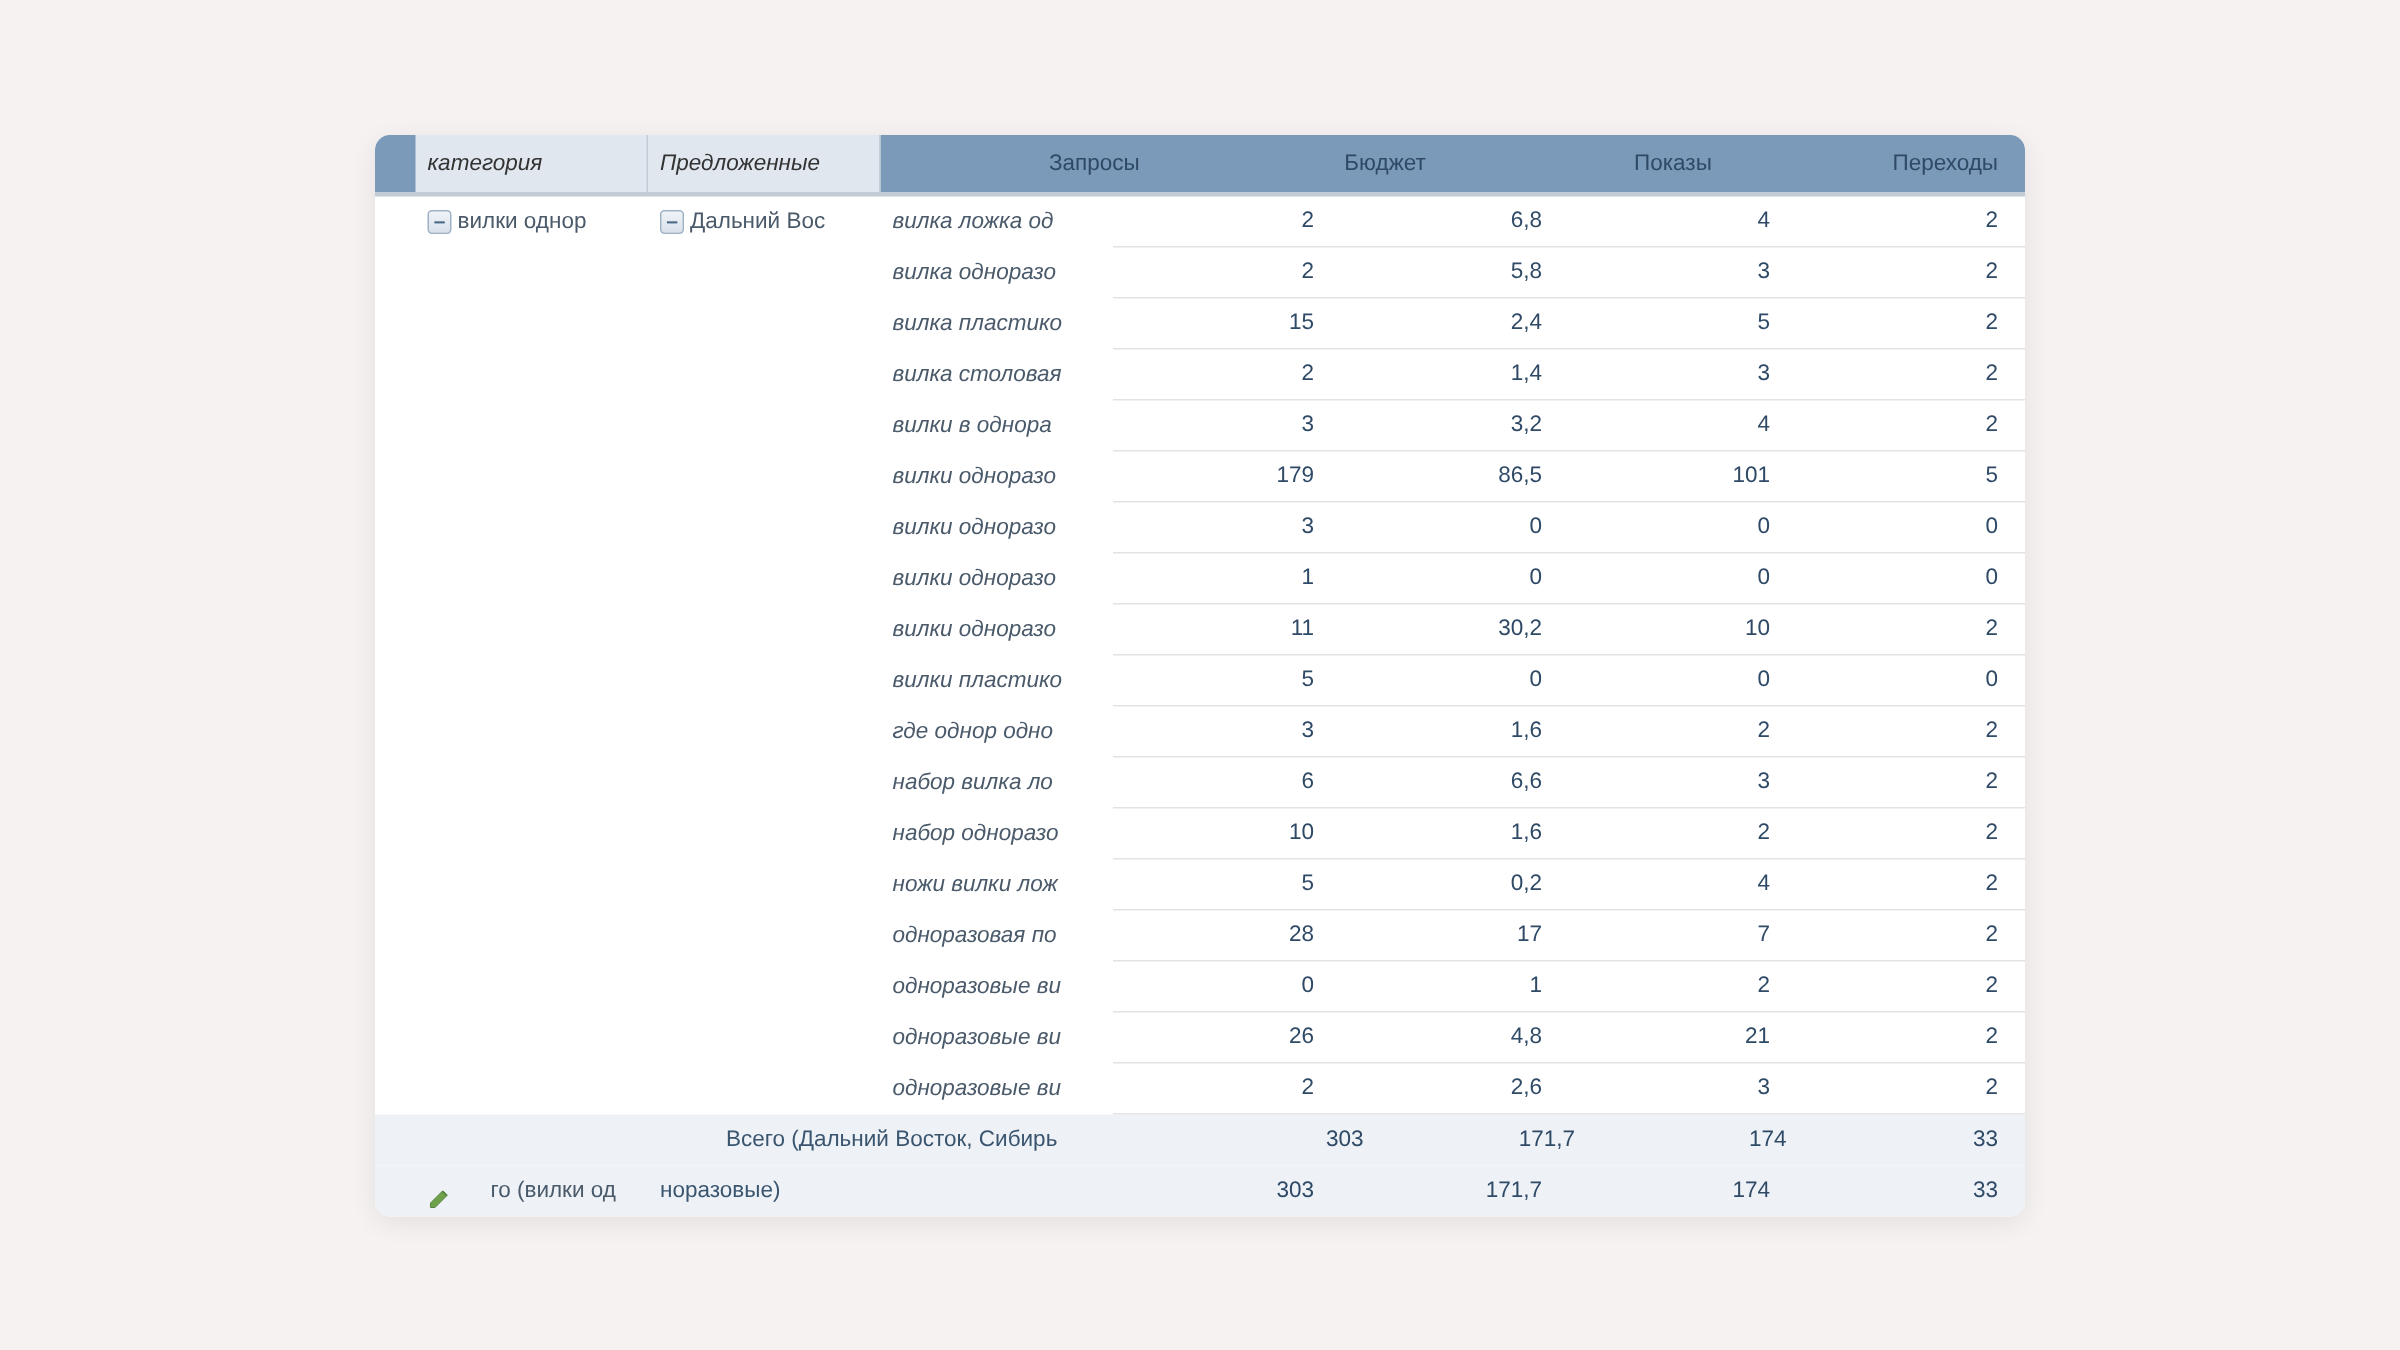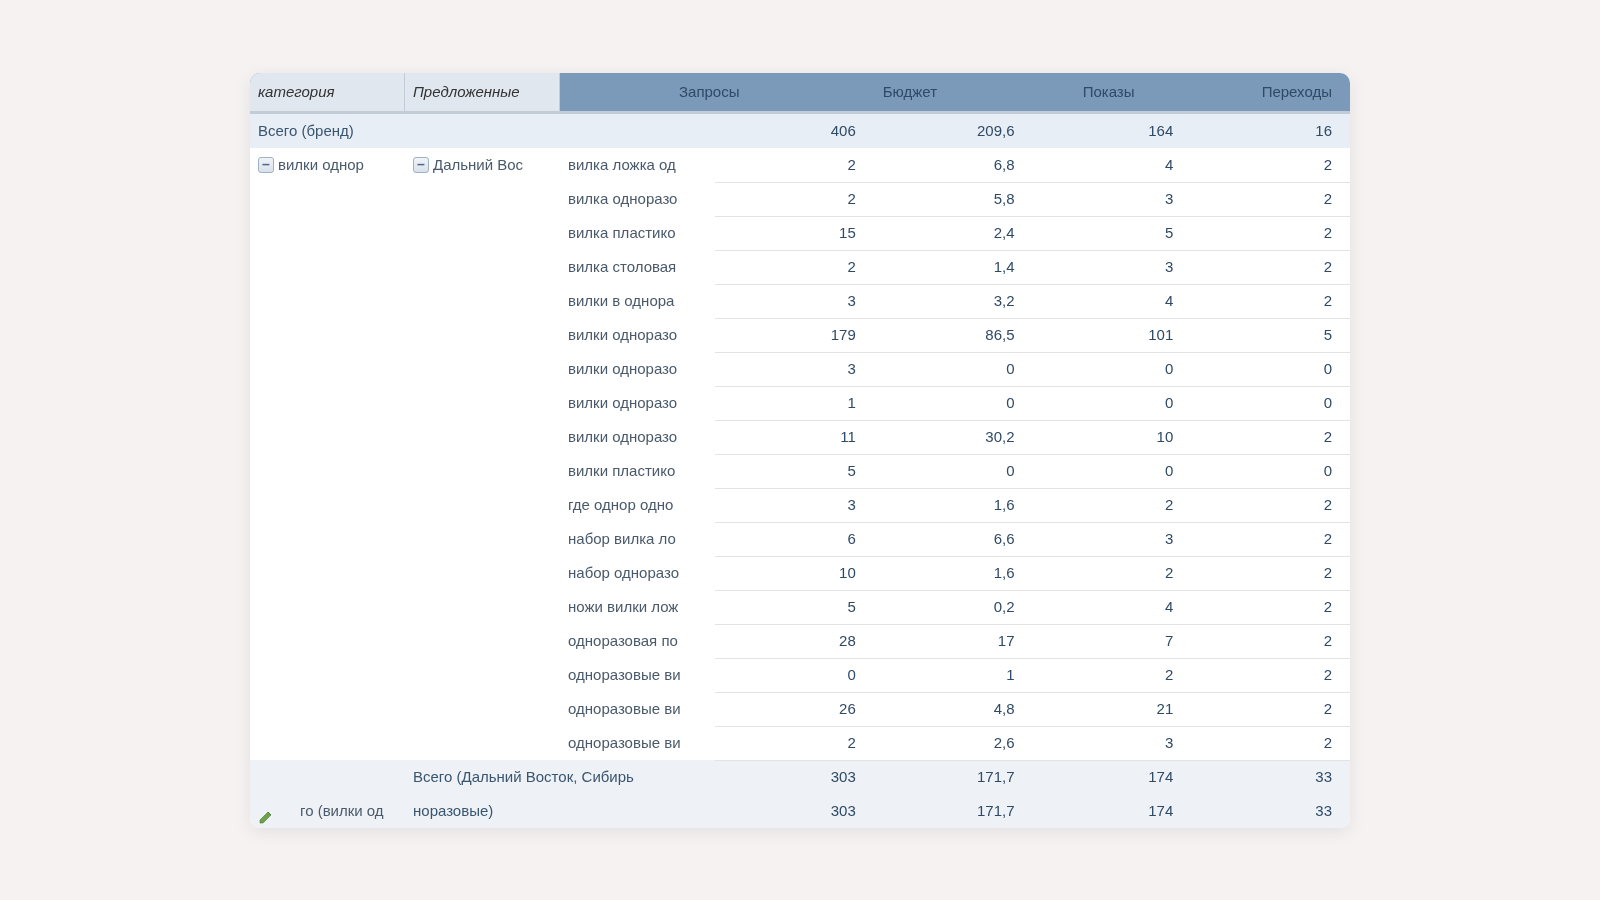--- a/index.html
+++ b/index.html
@@ -15,39 +15,39 @@
     height: 900px;
   }
   .card {
     width: 1100px;
     background: #fff;
     border-radius: 10px;
     box-shadow: 0 4px 18px rgba(0,0,0,0.08);
     overflow: hidden;
   }
   .table { width: 100%; }
-  .row { display: flex; align-items: flex-start; height: 34px; line-height: 34px; }
+  .row { display: flex; align-items: center; height: 34px; line-height: 34px; padding-left: 27px; }
   .header-row {
     background: #7b99b9;
     color: #fff;
     font-weight: 500;
     height: 38px;
     line-height: 38px;
   }
   .header-row .col-cat, .header-row .col-geo, .header-row .col-sugg {
     background: #e0e7ef;
     color: #333;
     font-style: italic;
     border-right: 1px solid #c2ccd6;
   }
   .col { padding: 0 8px; overflow: hidden; white-space: nowrap; border-bottom: 1px solid #e3e3e3; }
   .header-row .col { border-bottom: none; }
   .col-cat   { width: 155px; flex: 0 0 155px; }
   .col-geo   { width: 155px; flex: 0 0 155px; }
-  .col-sugg  { width: 155px; flex: 0 0 155px; }
+  .col-sugg  { width: 155px; flex: 0 0 155px; font-style: italic; }
   .col-num   { flex: 1; text-align: right; padding-right: 18px; color: #2f4a66; }
   .brand-row { background: #e8eef5; color: #3a556f; }
   .brand-row .col { border-bottom: none; }
   .subtotal-row { background: #eef2f7; color: #3a556f; }
   .subtotal-row .col { border-bottom: none; }
   .total-row { background: #eef2f7; color: #3a556f; }
   .total-row .col { border-bottom: none; gap: 24px; }
   .tree-cell { display: flex; align-items: center; gap: 4px; color: #4a5a6a; }
   .minus-icon {
     width: 16px; height: 16px;
@@ -81,29 +81,20 @@
     <div class="row header-row">
       <div class="col col-cat">категория</div>
       <div class="col col-sugg">Предложенные</div>
       <div class="col col-num">Запросы</div>
       <div class="col col-num">Бюджет</div>
       <div class="col col-num">Показы</div>
       <div class="col col-num">Переходы</div>
     </div>
     <div class="header-sep"></div>
 
-    <div class="row brand-row">
-      <div class="col col-cat">Всего (бренд)</div>
-      <div class="col col-geo"></div>
-      <div class="col col-sugg"></div>
-      <div class="col col-num">406</div>
-      <div class="col col-num">209,6</div>
-      <div class="col col-num">164</div>
-      <div class="col col-num">16</div>
-    </div>
 
     <div id="rows-host">
         <div class="row data-row first-data-row">
           <div class="col col-cat tree-cell">
             <span class="minus-icon"></span>
             <span>вилки однор</span>
           </div>
           <div class="col col-geo tree-cell">
             <span class="minus-icon"></span>
             <span>Дальний Вос</span>
@@ -264,21 +255,21 @@
           <div class="col col-sugg">одноразовые ви</div>
           <div class="col col-num">2</div>
           <div class="col col-num">2,6</div>
           <div class="col col-num">3</div>
           <div class="col col-num">2</div>
         </div>
       </div>
 
     <div class="row subtotal-row">
       <div class="col col-cat"></div>
-      <div class="col" style="width:310px;flex:0 0 310px;">Всего (Дальний Восток, Сибирь</div>
+      <div class="col" style="width:310px;flex:0 0 310px;margin-left:44px;">Всего (Дальний Восток, Сибирь</div>
       <div class="col col-num">303</div>
       <div class="col col-num">171,7</div>
       <div class="col col-num">174</div>
       <div class="col col-num">33</div>
     </div>
 
     <div class="row total-row">
       <div class="col col-cat tree-cell">
         <span class="pencil-icon">
           <svg viewBox="0 0 16 16" width="16" height="16">

